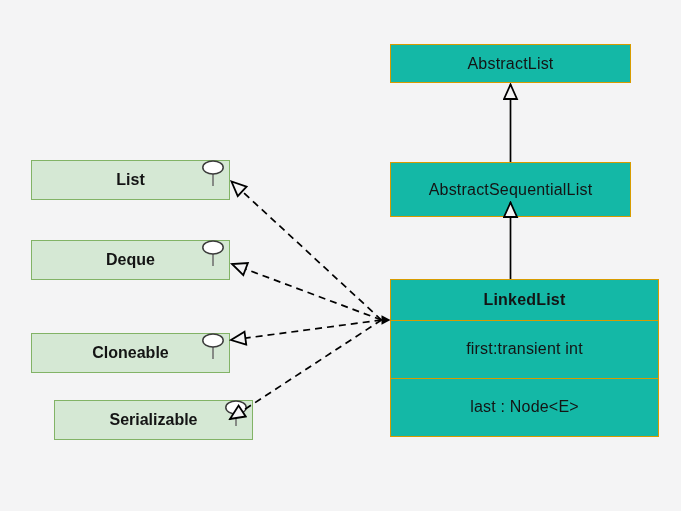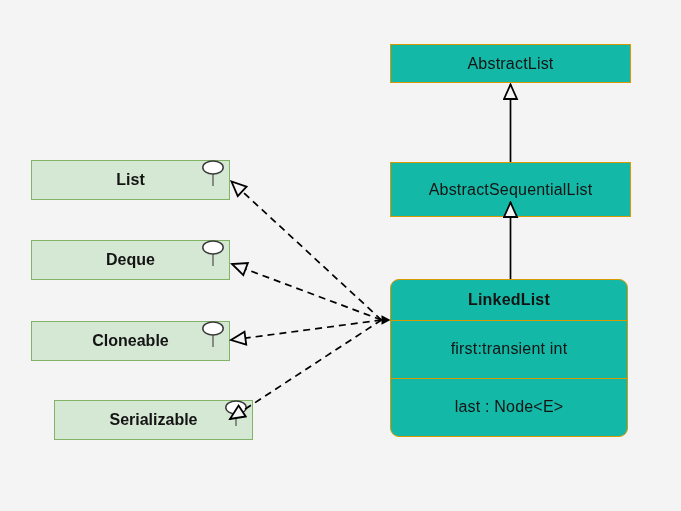--- a/index.html
+++ b/index.html
@@ -78,21 +78,21 @@
 <div class="canvas">
 
   <div class="cls" style="left:390px; top:44px; width:241px; height:39px;">
     <span>AbstractList</span>
   </div>
 
   <div class="cls" style="left:390px; top:162px; width:241px; height:55px;">
     <span>AbstractSequentialList</span>
   </div>
 
-  <div class="cls ll" style="left:390px; top:279px; width:238px; height:158px;border-radius:9px;">
+  <div class="cls ll" style="left:390px; top:279px; width:269px; height:158px;">
     <div class="row title">LinkedList</div>
     <div class="row">first:transient int</div>
     <div class="row">last : Node&lt;E&gt;</div>
   </div>
 
   <div class="iface" style="top:160px;">
     <span>List</span>
     <svg class="pin" viewBox="0 0 26 32">
       <line x1="13" y1="16" x2="13" y2="28" stroke="#6b6b6b" stroke-width="1.5"></line>
       <ellipse cx="13" cy="9.5" rx="10.2" ry="6.4" fill="#ffffff" stroke="#3c3c3c" stroke-width="1.5"></ellipse>
@@ -100,21 +100,21 @@
   </div>
 
   <div class="iface" style="top:240px;">
     <span>Deque</span>
     <svg class="pin" viewBox="0 0 26 32">
       <line x1="13" y1="16" x2="13" y2="28" stroke="#6b6b6b" stroke-width="1.5"></line>
       <ellipse cx="13" cy="9.5" rx="10.2" ry="6.4" fill="#ffffff" stroke="#3c3c3c" stroke-width="1.5"></ellipse>
     </svg>
   </div>
 
-  <div class="iface" style="top:321px;">
+  <div class="iface" style="top:333px;">
     <span>Cloneable</span>
     <svg class="pin" viewBox="0 0 26 32">
       <line x1="13" y1="16" x2="13" y2="28" stroke="#6b6b6b" stroke-width="1.5"></line>
       <ellipse cx="13" cy="9.5" rx="10.2" ry="6.4" fill="#ffffff" stroke="#3c3c3c" stroke-width="1.5"></ellipse>
     </svg>
   </div>
 
   <div class="iface" style="top:400px;margin-left:23px;">
     <span>Serializable</span>
     <svg class="pin" viewBox="0 0 26 32">

